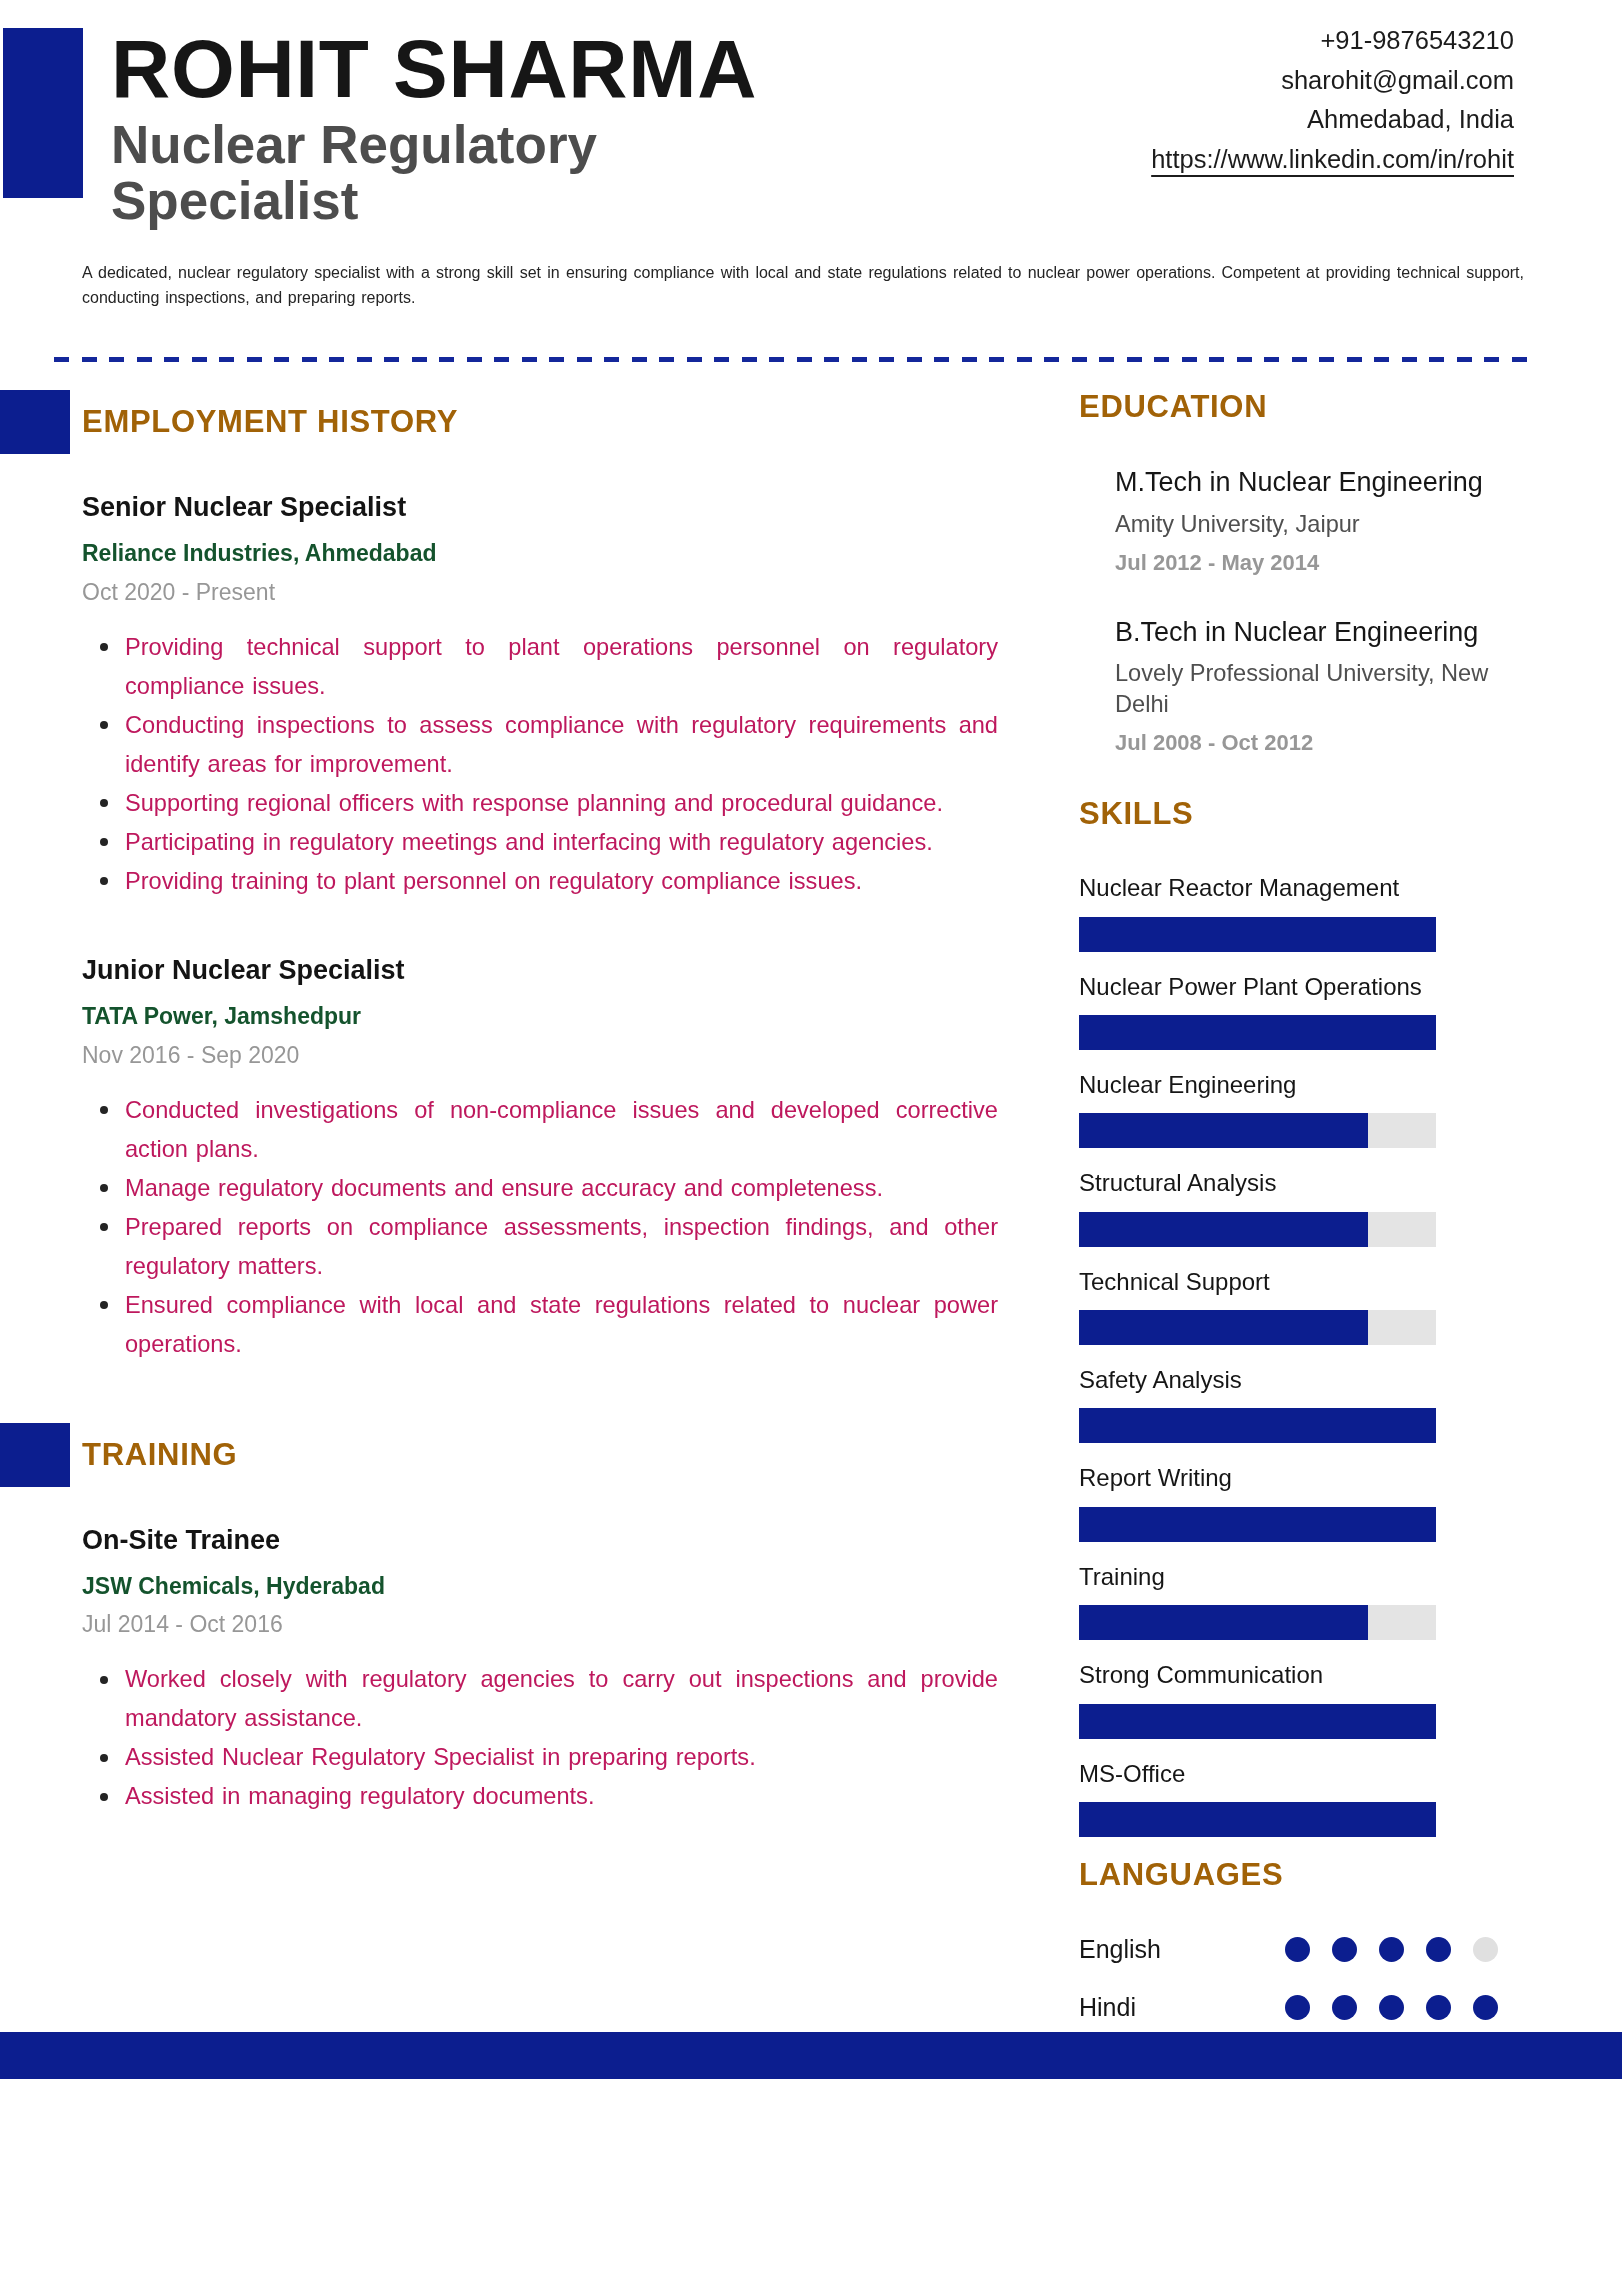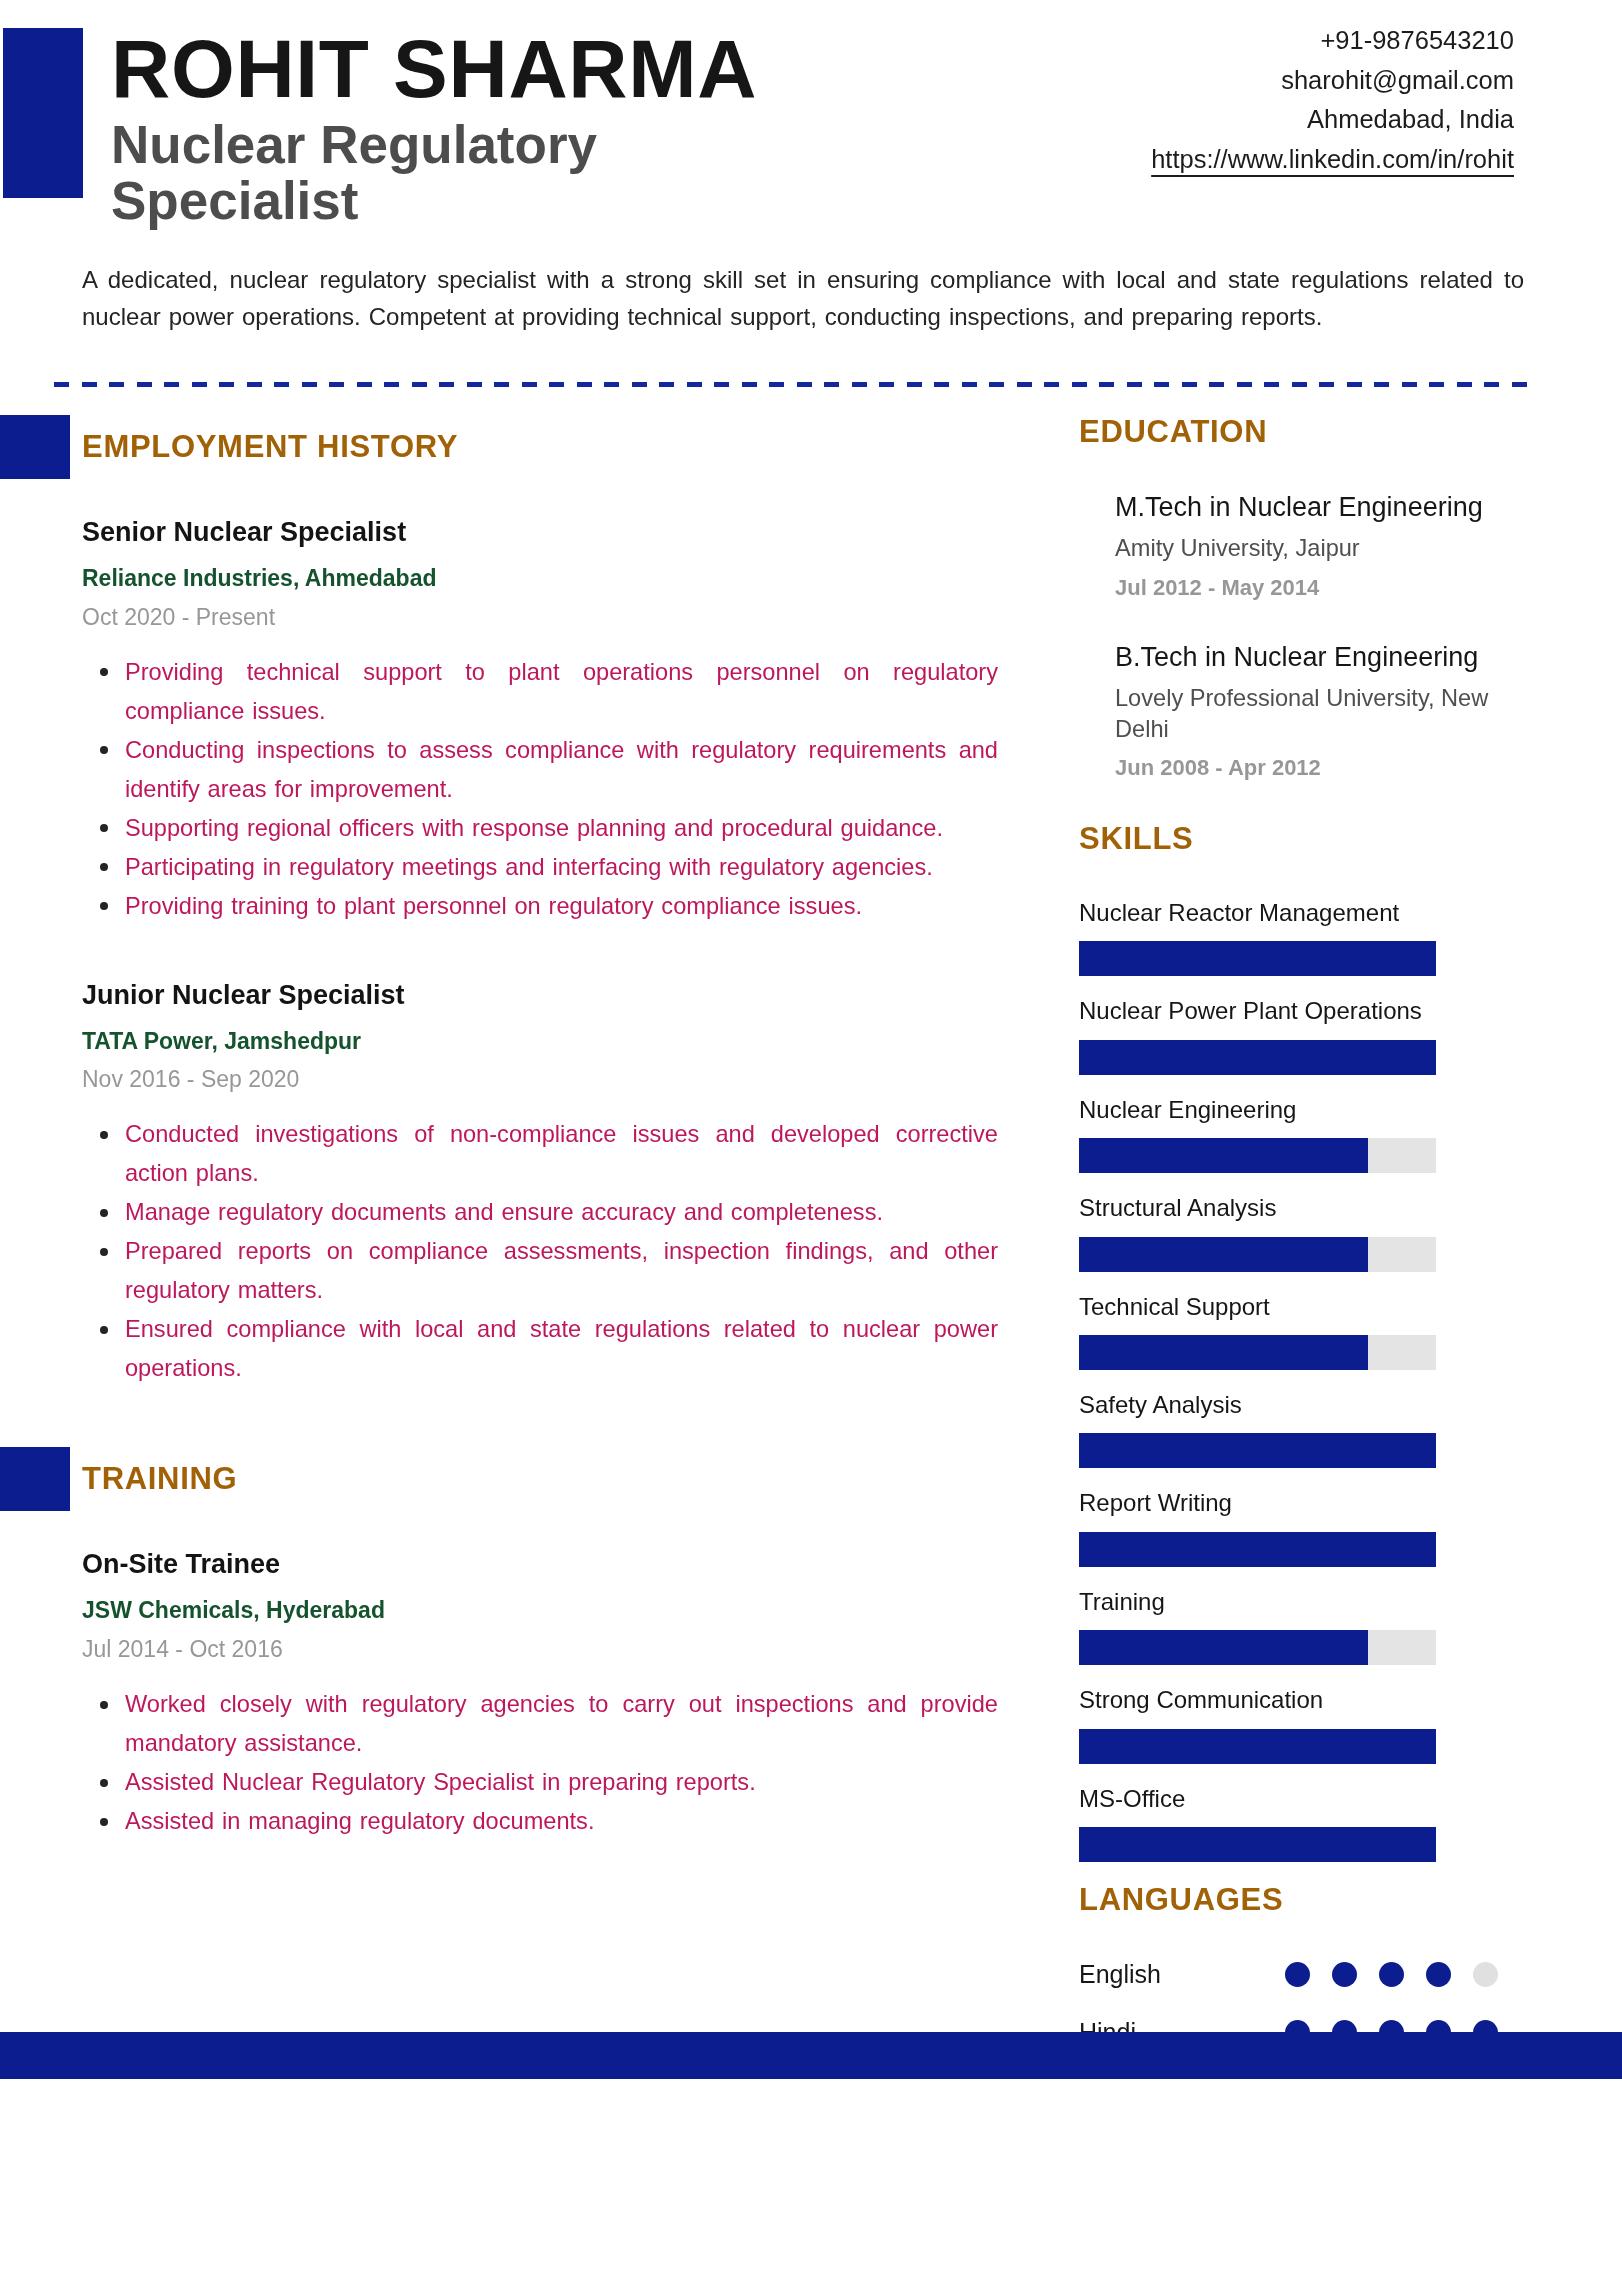--- a/index.html
+++ b/index.html
@@ -53,21 +53,21 @@
   .contact .linkedin {
     color: #1c1c1c;
     text-decoration: underline;
     text-underline-offset: 6.5px;
     text-decoration-thickness: 2px;
   }
 
   
   .summary {
     margin: 31px 98px 0 82px;
-    font-size: 24px;
+    font-size: 16px;
     line-height: 1.56;
     text-align: justify;
     color: #242424;
     word-spacing: 1.3px;
   }
 
   
   .divider {
     margin: 46px 85px 0 54px;
     height: 5.9px;
@@ -294,21 +294,21 @@
 
       <div class="edu-item">
         <h3 class="edu-degree">M.Tech in Nuclear Engineering</h3>
         <p class="edu-school">Amity University, Jaipur</p>
         <p class="edu-dates">Jul 2012 - May 2014</p>
       </div>
 
       <div class="edu-item">
         <h3 class="edu-degree">B.Tech in Nuclear Engineering</h3>
         <p class="edu-school">Lovely Professional University, New Delhi</p>
-        <p class="edu-dates">Jun 2008 - Apr 2012</p>
+        <p class="edu-dates">Jul 2008 - Oct 2012</p>
       </div>
 
       <h2 class="section-heading skills-heading">SKILLS</h2>
 
       <div class="skill">
         <p class="skill-label">Nuclear Reactor Management</p>
         <div class="skill-track">
             <div class="skill-fill" style="width: 100%;"></div>
           </div>
       </div>

